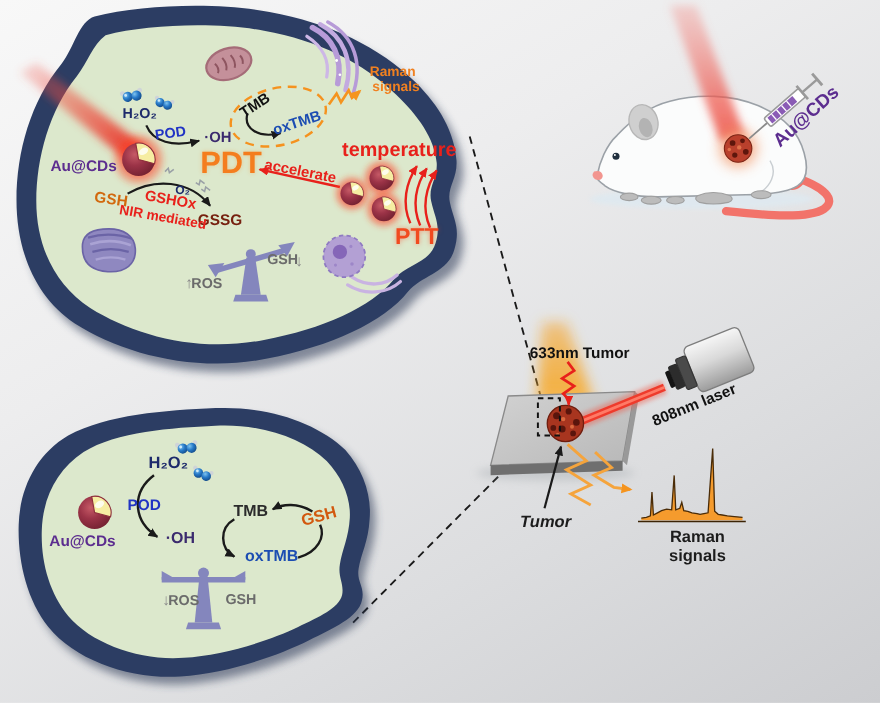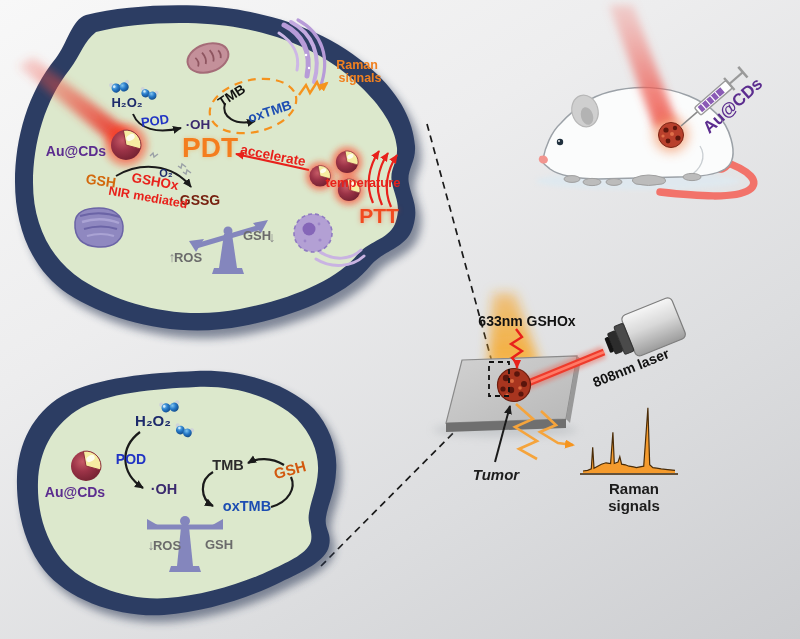--- a/index.html
+++ b/index.html
@@ -308,21 +308,21 @@
 <div class="lb" style="left:76px;top:151px;font-size:14px;color:#5c2d8f;">Au@CDs</div>
 <div class="lb" style="left:127px;top:103px;font-size:13px;color:#1d2a6b;">H₂O₂</div>
 <div class="lb" style="left:155px;top:121px;font-size:13px;color:#2134c4;transform:translate(-50%,-50%) rotate(-8deg);">POD</div>
 <div class="lb" style="left:198px;top:125px;font-size:13.5px;color:#3b2a6e;">·OH</div>
 <div class="lb" style="left:232px;top:96px;font-size:13.5px;color:#111;transform:translate(-50%,-50%) rotate(-33deg);">TMB</div>
 <div class="lb" style="left:270px;top:112px;font-size:13.5px;color:#1c4db2;transform:translate(-50%,-50%) rotate(-18deg);">oxTMB</div>
 <div class="lb" style="left:357px;top:66px;font-size:12.5px;color:#f08020;">Raman</div>
 <div class="lb" style="left:360px;top:79px;font-size:12.5px;color:#f08020;">signals</div>
 <div class="lb" style="left:210px;top:148px;font-size:28px;color:#f47d1e;text-shadow:0 0 4px rgba(250,150,50,.4);">PDT</div>
 <div class="lb" style="left:273px;top:156px;font-size:13.5px;color:#e8211b;transform:translate(-50%,-50%) rotate(11deg);">accelerate</div>
-<div class="lb" style="left:363px;top:136px;font-size:13px;color:#e8211b;margin-top:47px;">temperature</div>
+<div class="lb" style="left:363px;top:136px;font-size:18px;color:#e8211b;">temperature</div>
 <div class="lb" style="left:371px;top:216px;font-size:21px;color:#f14a1f;text-shadow:0 0 5px rgba(255,70,40,.55);padding-left:16px;">PTT</div>
 <div class="lb" style="left:101px;top:181px;font-size:14px;color:#d2690e;transform:translate(-50%,-50%) rotate(8deg);">GSH</div>
 <div class="lb" style="left:155px;top:182px;font-size:13.5px;color:#e8211b;transform:translate(-50%,-50%) rotate(10deg);">GSHOx</div>
 <div class="lb" style="left:166px;top:174px;font-size:11px;color:#1d2a6b;">O₂</div>
 <div class="lb" style="left:200px;top:200px;font-size:14px;color:#76200f;">GSSG</div>
 <div class="lb" style="left:148px;top:198px;font-size:12.5px;color:#e8211b;transform:translate(-50%,-50%) rotate(10deg);">NIR mediated</div>
 <div class="lb" style="left:172px;top:257px;font-size:14px;color:#8a8a8a;">↑</div>
 <div class="lb" style="left:188px;top:258px;font-size:13px;color:#6b6b6b;">ROS</div>
 <div class="lb" style="left:257px;top:236px;font-size:13px;color:#6b6b6b;">GSH</div>
 <div class="lb" style="left:272px;top:237px;font-size:14px;color:#8a8a8a;">↓</div>
@@ -333,19 +333,19 @@
 <div class="lb" style="left:164px;top:490px;font-size:14.5px;color:#3b2a6e;">·OH</div>
 <div class="lb" style="left:228px;top:466px;font-size:14.5px;color:#2b2b2b;">TMB</div>
 <div class="lb" style="left:290px;top:470px;font-size:15px;color:#d2580e;transform:translate(-50%,-50%) rotate(-15deg);">GSH</div>
 <div class="lb" style="left:247px;top:507px;font-size:14.5px;color:#1c4db2;">oxTMB</div>
 <div class="lb" style="left:151px;top:545px;font-size:14px;color:#8a8a8a;">↓</div>
 <div class="lb" style="left:167px;top:546px;font-size:13px;color:#6b6b6b;">ROS</div>
 <div class="lb" style="left:219px;top:545px;font-size:13px;color:#6b6b6b;">GSH</div>
 
 <div class="lb" style="left:733px;top:106px;font-size:17px;color:#5c2d8f;transform:translate(-50%,-50%) rotate(-42deg);">Au@CDs</div>
 
-<div class="lb" style="left:527px;top:321px;font-size:14px;color:#111;">633nm GSHOx</div>
+<div class="lb" style="left:527px;top:321px;font-size:14px;color:#111;">633nm Tumor</div>
 <div class="lb" style="left:631px;top:368px;font-size:14px;color:#111;transform:translate(-50%,-50%) rotate(-22deg);">808nm laser</div>
 <div class="lb" style="left:496px;top:475px;font-size:15px;color:#1c1c1c;font-style:italic;">Tumor</div>
 <div class="lb" style="left:634px;top:489px;font-size:15px;color:#1c1c1c;">Raman</div>
 <div class="lb" style="left:634px;top:506px;font-size:15px;color:#1c1c1c;">signals</div>
 
 </div>
 
 </body></html>

